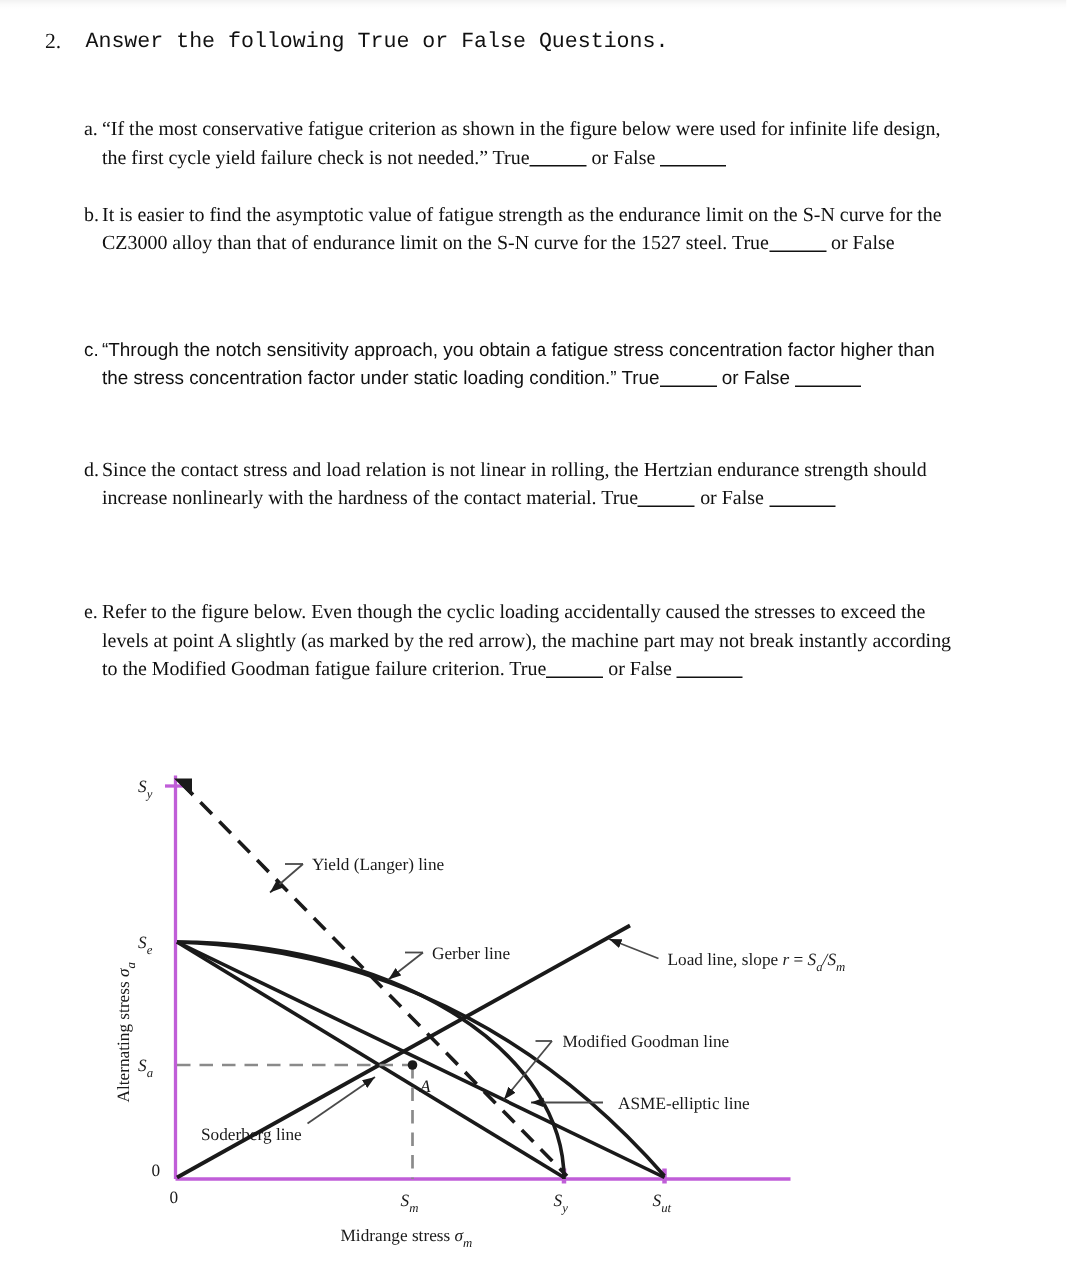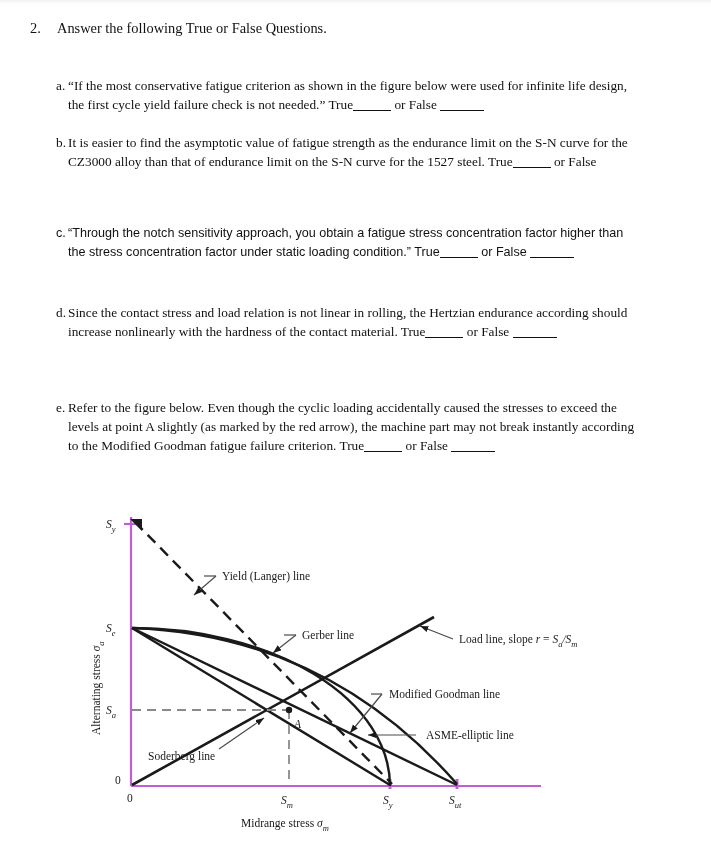--- a/index.html
+++ b/index.html
@@ -16,21 +16,21 @@
     position:absolute;left:0;top:0;width:711px;height:6px;
     background:linear-gradient(to bottom,#f2f2f2,#fbfbfb,#ffffff);
   }
   
   .qroot{position:absolute;left:0;top:0;width:711px;}
   .q-main{
     position:absolute;left:30px;top:19px;width:660px;
     font-size:14.4px;line-height:1.28;
   }
   .q-main .num{position:absolute;left:0;top:0;}
-  .q-main .txt{display:block;margin-left:27px;}
+  .q-main .txt{display:block;margin-left:27px;font-family:Liberation Mono, monospace;}
 
   .item{
     position:absolute;width:0;
     font-size:13.3px;line-height:1.44;
   }
   .item .lbl{
     position:absolute;left:0;top:0;width:20px;text-align:left;
   }
   .item .body{display:block;margin-left:12px;}
 
@@ -41,21 +41,21 @@
   }
 
   .blank{
     display:inline-block;border-bottom:1px solid #111;
     vertical-align:-2px;
   }
   .b1{width:38px;}
   .b2{width:44px;}
 
   
-  .figure{position:absolute;left:86px;top:495px;width:570px;height:345px;}
+  .figure{position:absolute;left:72px;top:495px;width:570px;height:345px;}
   .figure svg{display:block;}
   .figtext{
     font-family:"Liberation Serif","DejaVu Serif",serif;
     fill:#1a1a1a;
   }
   .axlabel{font-size:11.5px;}
   .anno{font-size:11.5px;}
   .italic{font-style:italic;}
 </style>
 </head>
@@ -85,21 +85,21 @@
 
   <div class="item sans" style="left:56px;top:224px;width:578px;">
     <span class="lbl">c.</span>
     <span class="body"><span>“Through the notch sensitivity approach, you obtain a fatigue stress concentration factor higher than the stress concentration factor under static loading condition.” True</span><span class="blank b1"></span>
       <span>or False</span>
       <span class="blank b2"></span></span>
   </div>
 
   <div class="item" style="left:56px;top:303px;width:584px;">
     <span class="lbl">d.</span>
-    <span class="body"><span>Since the contact stress and load relation is not linear in rolling, the Hertzian endurance according should increase nonlinearly with the hardness of the contact material. True</span><span class="blank b1"></span>
+    <span class="body"><span>Since the contact stress and load relation is not linear in rolling, the Hertzian endurance strength should increase nonlinearly with the hardness of the contact material. True</span><span class="blank b1"></span>
       <span>or False</span>
       <span class="blank b2"></span></span>
   </div>
 
   <div class="item" style="left:56px;top:398px;width:584px;">
     <span class="lbl">e.</span>
     <span class="body"><span>Refer to the figure below. Even though the cyclic loading accidentally caused the stresses to exceed the levels at point A slightly (as marked by the red arrow), the machine part may not break instantly according to the Modified Goodman fatigue failure criterion. True</span><span class="blank b1"></span>
       <span>or False</span>
       <span class="blank b2"></span></span>
   </div>

